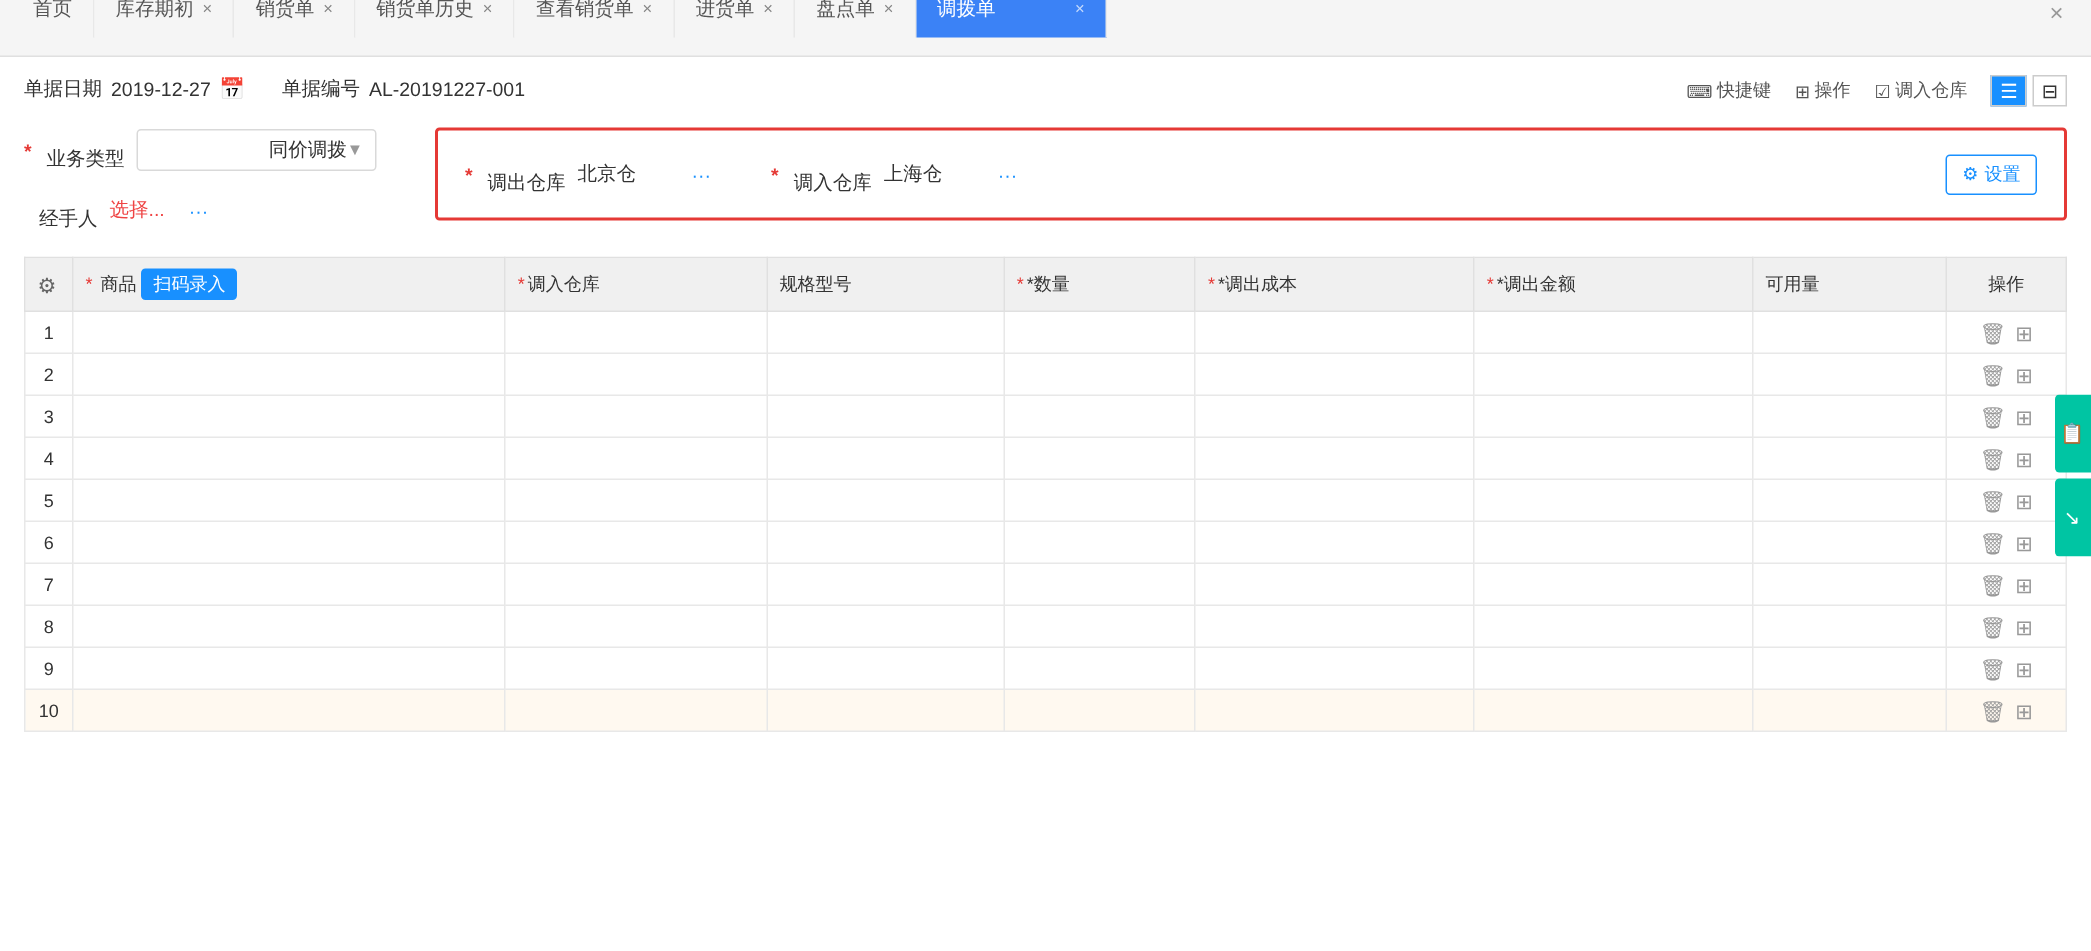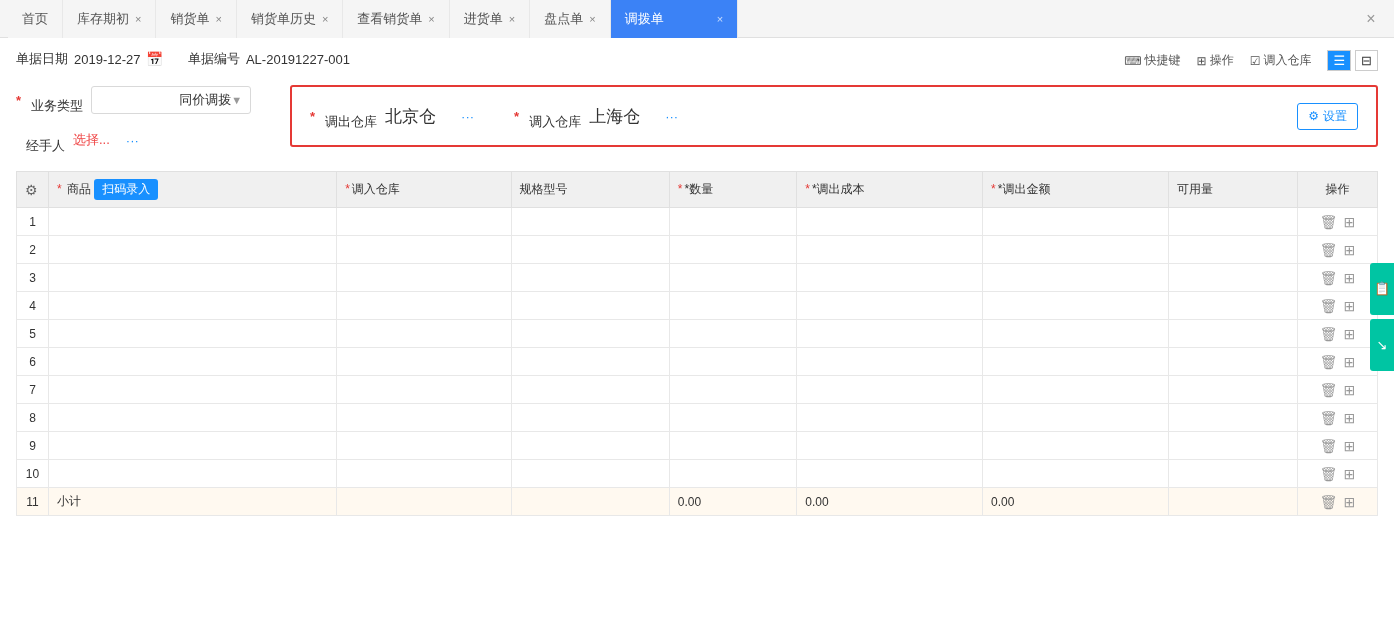--- a/index.html
+++ b/index.html
@@ -1,21 +1,21 @@
 <!DOCTYPE html>
 <html><head>
   <meta charset="utf-8">
   <style>
     * { box-sizing: border-box; margin: 0; padding: 0; }
     body { font-family: 'Microsoft YaHei', Arial, sans-serif; font-size: 13px; color: #333; background: #fff; overflow: hidden; }
 
     
     .tab-bar {
-      display: flex; align-items: center; background: #f5f5f5; border-bottom: 1px solid #e0e0e0;
-      height: 38px; padding: 0 8px; position: relative;
+      display: flex; align-items: flex-end; background: #f5f5f5; border-bottom: 1px solid #e0e0e0;
+      height: 38px; padding: 12px 8px; position: relative;
     }
     .tab-item {
       display: flex; align-items: center; padding: 0 14px; height: 38px; cursor: pointer;
       font-size: 13px; color: #555; white-space: nowrap; border-right: 1px solid #e8e8e8;
       background: #f5f5f5;
     }
     .tab-item.active { background: #3b82f6; color: #fff; gap: 47px; }
     .tab-item .tab-close { margin-left: 6px; font-size: 11px; cursor: pointer; opacity: 0.7; }
     .close-btn {
       margin-left: auto; width: 30px; height: 30px; display: flex; align-items: center; justify-content: center;
@@ -36,21 +36,21 @@
 
     
     .red-border-section {
       border: 2px solid #e53935; border-radius: 3px; padding: 14px 18px;
       margin-bottom: 12px; flex: 1;
       display: flex; align-items: center; gap: 40px;
     }
     .form-field { display: flex; align-items: center; gap: 8px; }
     .field-required { color: #e53935; font-weight: bold; margin-right: 2px; }
     .field-label { color: #333; font-size: 13px; margin-top: 12px; }
-    .field-value { color: #333; font-size: 17px; min-width: 60px; }
+    .field-value { color: #333; font-size: 13px; min-width: 60px; }
     .field-more { color: #1890ff; cursor: pointer; font-size: 13px; margin-left: 8px; }
 
     
     .settings-btn {
       display: flex; align-items: center; gap: 4px; border: 1px solid #1890ff; color: #1890ff;
       padding: 4px 10px; border-radius: 3px; cursor: pointer; font-size: 12px; white-space: nowrap;
     }
 
     
     .form-left { display: flex; flex-direction: column; gap: 10px; min-width: 260px; }
@@ -395,36 +395,20 @@
       <td></td>
       <td></td>
       <td></td>
       <td>
         <div class="action-cell">
           <span class="icon-btn">🗑</span>
           <span class="icon-btn">⊞</span>
         </div>
       </td>
     </tr>
-          <tr class="subtotal-row">
-      <td class="row-num">11</td>
-      <td>小计</td>
-      <td></td>
-      <td></td>
-      <td>0.00</td>
-      <td>0.00</td>
-      <td>0.00</td>
-      <td></td>
-      <td>
-        <div class="action-cell">
-          <span class="icon-btn">🗑</span>
-          <span class="icon-btn">⊞</span>
-        </div>
-      </td>
-    </tr>
         </tbody>
     </table>
   </div>
 </div>
 
 <div class="side-icons">
   <div class="side-icon-btn">📋</div>
   <div class="side-icon-btn">↗</div>
 </div>
 

